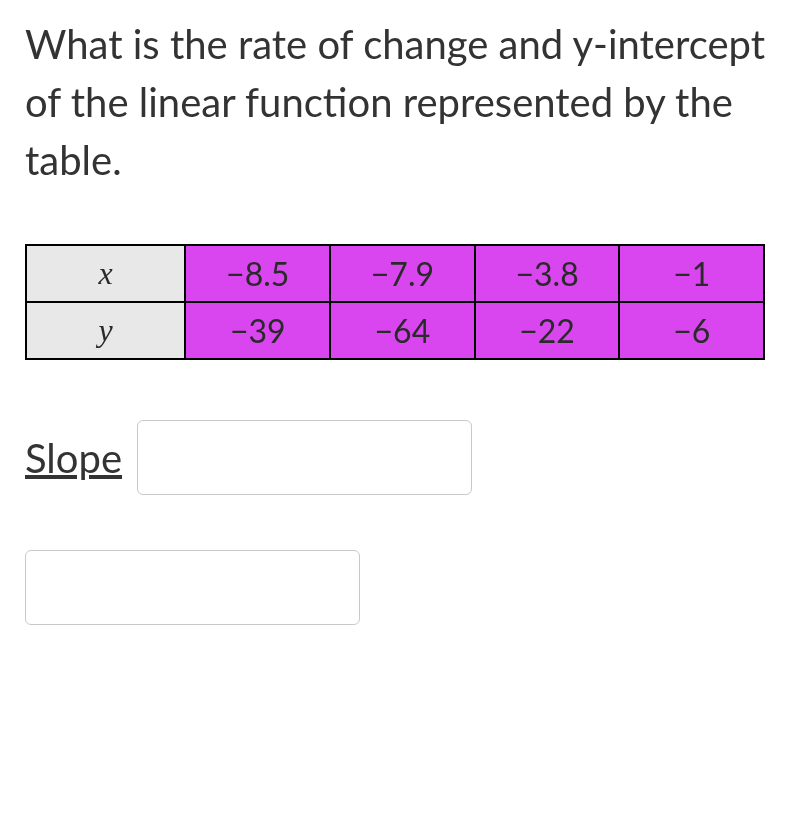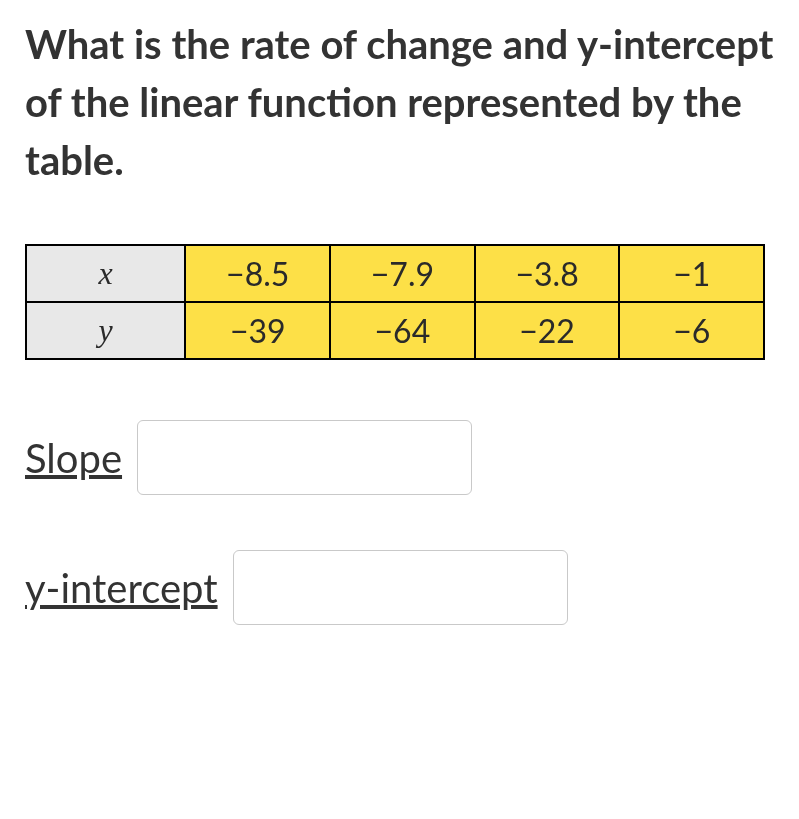--- a/index.html
+++ b/index.html
@@ -13,21 +13,21 @@
       height: 819px;
       padding: 15px 25px;
       color: #2a2a2a;
       background: #fff;
     }
     .question-text {
       font-size: 40px;
       line-height: 1.45;
       color: #333;
       margin-bottom: 55px;
-      font-weight: 700;
+      font-weight: 400;
     }
     .data-table {
       border-collapse: collapse;
       width: 740px;
       margin-bottom: 60px;
     }
     .data-table td, .data-table th {
       border: 2.5px solid #000;
       text-align: center;
       vertical-align: middle;
@@ -36,21 +36,21 @@
       font-weight: 400;
     }
     .data-table .header-cell {
       background-color: #e8e8e8;
       font-style: italic;
       width: 160px;
       font-family: Georgia, 'Times New Roman', serif;
     }
     .data-table .value-cell {
       width: 145px;
-      background: #fde047;
+      background: #d946ef;
     }
     .answer-row {
       display: flex;
       align-items: center;
       margin-bottom: 55px;
     }
     .answer-label {
       font-size: 40px;
       color: #333;
       margin-right: 15px;
@@ -96,15 +96,14 @@
   </tr>
 </tbody>
   </table>
 
 <div class="answer-row slope">
   <span class="answer-label">Slope</span>
   <input type="text" class="answer-input" value="" style="">
 </div>
 
 <div class="answer-row yint">
-  <span class="answer-label">y-intercept</span>
   <input type="text" class="answer-input" value="" style="">
 </div>
 
 </body></html>

